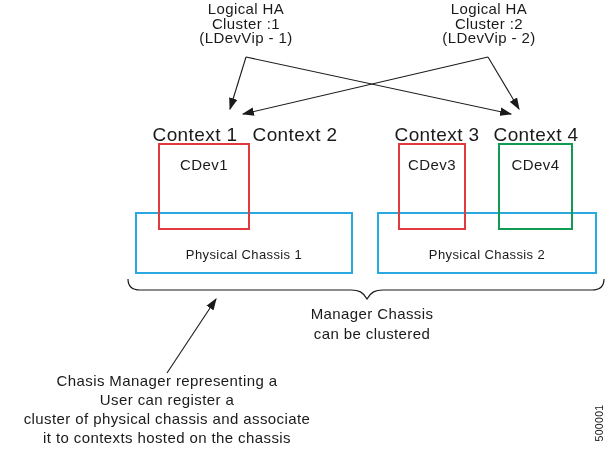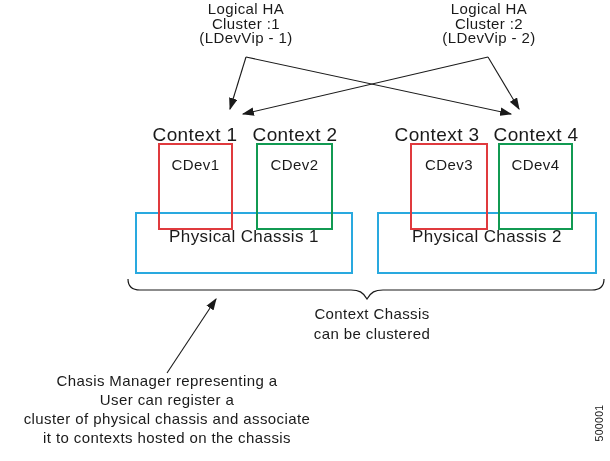--- a/index.html
+++ b/index.html
@@ -52,22 +52,22 @@
   }
   .chassis-box {
     position: absolute;
     top: 212px;
     height: 62px;
     border: 2px solid #29a9df;
     box-sizing: border-box;
     display: flex;
     justify-content: center;
     align-items: flex-end;
-    padding-bottom: 25px;
-    font-size: 17px;
+    padding-bottom: 10px;
+    font-size: 13px;
     letter-spacing: 0.4px;
     background: transparent;
   }
   .note-cluster {
     top: 304px;
     left: 267px;
     width: 210px;
     font-size: 15px;
     line-height: 20px;
   }
@@ -145,35 +145,32 @@
   <div class="txt ctx-label" style="left:387px;">Context 3</div>
   <div class="txt ctx-label" style="left:486px;">Context 4</div>
 
   <div class="chassis-box" style="left: 135px; width: 218px; border-color: rgb(41, 169, 223);">
     <span>Physical Chassis 1</span>
   </div>
   <div class="chassis-box" style="left: 377px; width: 220px; border-color: rgb(41, 169, 223);">
     <span>Physical Chassis 2</span>
   </div>
 
-  <div class="cdev-box" style="left: 158px; width: 75px; border-color: rgb(224, 58, 62);">
+  <div class="cdev-box" style="left: 158px; width: 92px; border-color: rgb(224, 58, 62);">
     <span>CDev1</span>
   </div>
-  <div class="cdev-box" style="left: 256px; width: 77px; border-color: rgb(17, 154, 82);">
-    <span>CDev2</span>
-  </div>
-  <div class="cdev-box" style="left: 410px; width: 78px; border-color: rgb(224, 58, 62);">
+  <div class="cdev-box" style="left: 398px; width: 68px; border-color: rgb(224, 58, 62);">
     <span>CDev3</span>
   </div>
   <div class="cdev-box" style="left: 498px; width: 75px; border-color: rgb(17, 154, 82);">
     <span>CDev4</span>
   </div>
 
   <div class="txt note-cluster">
-    <span>Context Chassis</span>
+    <span>Manager Chassis</span>
     <span>can be clustered</span>
   </div>
 
   <div class="txt note-register">
     <span>Chasis Manager representing a</span>
     <span>User can register a</span>
     <span>cluster of physical chassis and associate</span>
     <span>it to contexts hosted on the chassis</span>
   </div>
 

